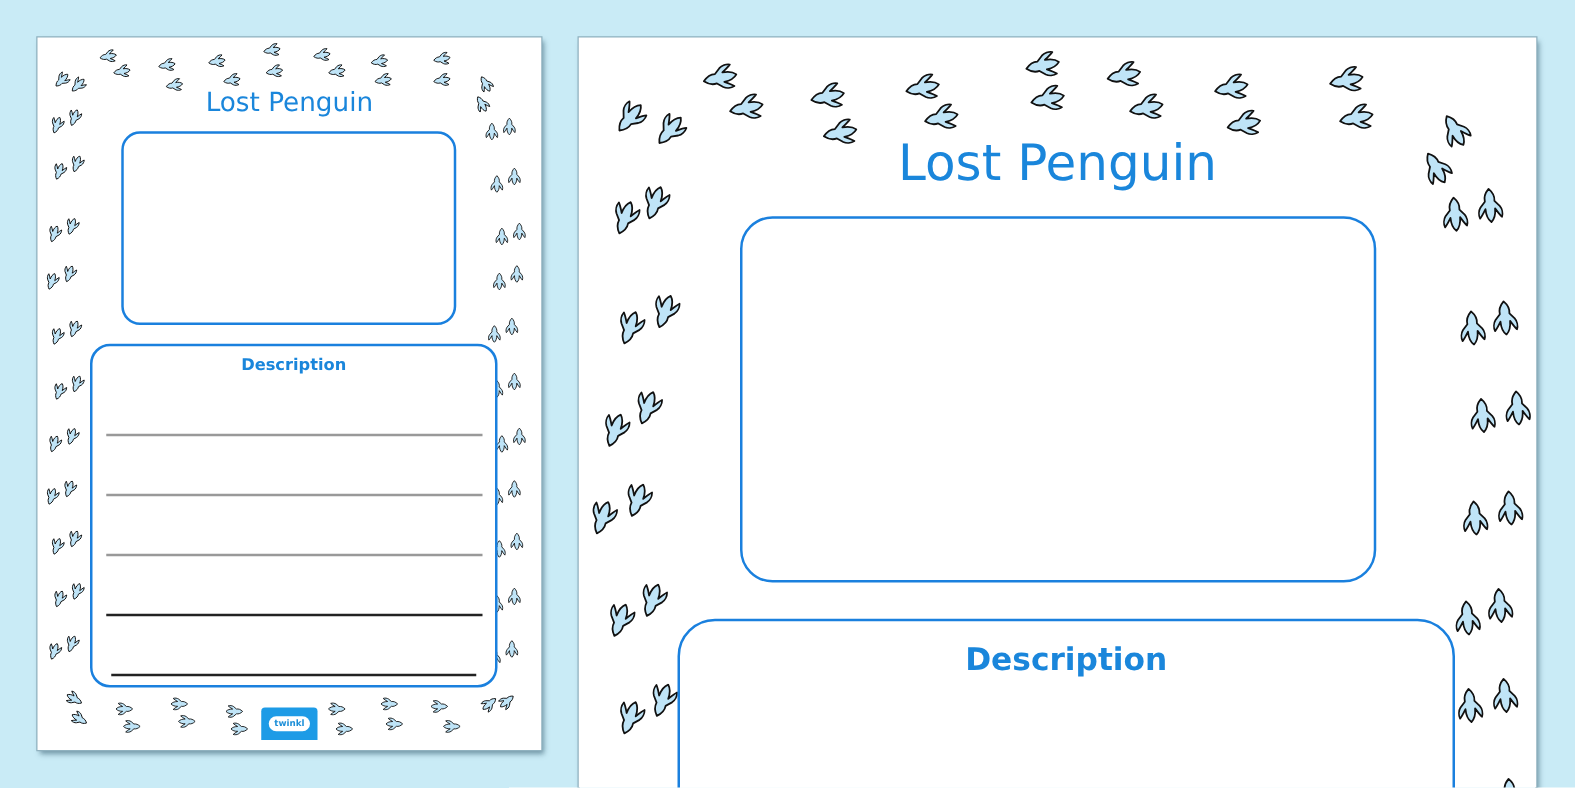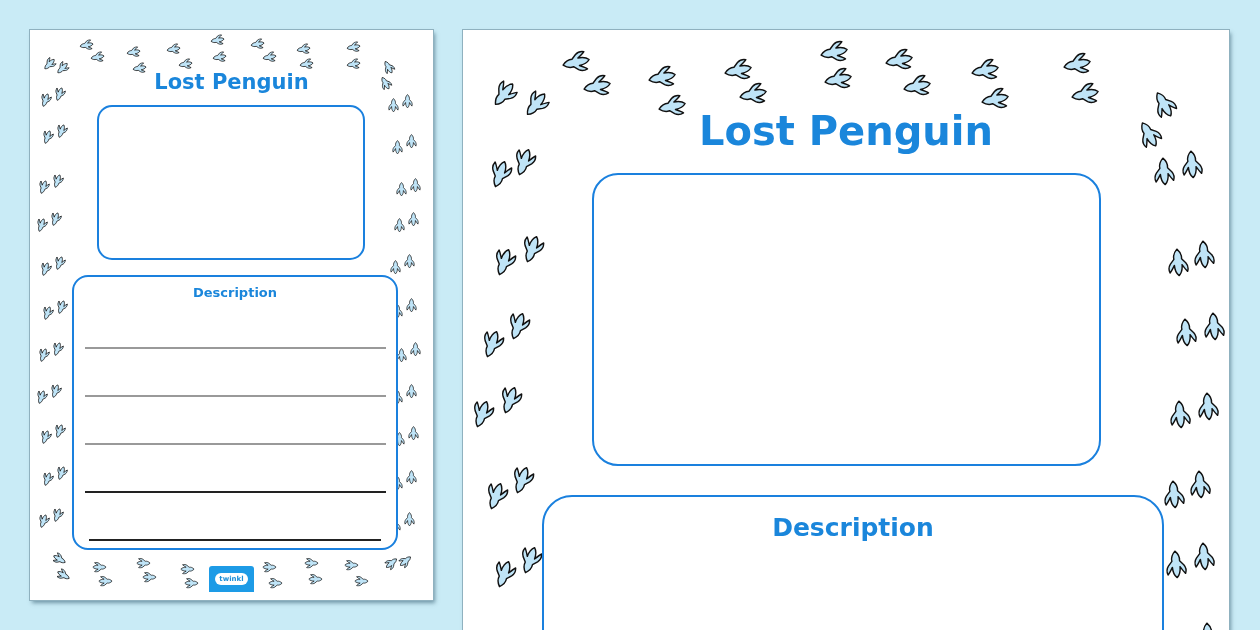--- a/index.html
+++ b/index.html
@@ -10,21 +10,21 @@
   }
   .page {
     position: absolute; background: #ffffff; overflow: hidden;
     box-shadow: 0 0 0 1px #8fb1bf, 2px 3px 4px rgba(40,80,100,0.55);
   }
   #page-small { left: 30px; top: 30px; width: 403px; height: 570px; }
   #page-large { left: 463px; top: 30px; width: 766px; height: 640px; }
 
   .title {
     position: absolute; left: 0; right: 0; text-align: center;
-    color: #1a86db; font-weight: bold; white-space: nowrap;
+    color: #1a86db; font-weight: normal; white-space: nowrap;
   }
   .frame {
     position: absolute; box-sizing: border-box;
     border: 2px solid #1a80de; background: transparent; padding-left: 37px;
   }
   .desc-box { background: #ffffff; }
   .desc-heading {
     position: absolute; left: 0; right: 0; text-align: center;
     color: #1a86db; font-weight: bold;
   }

